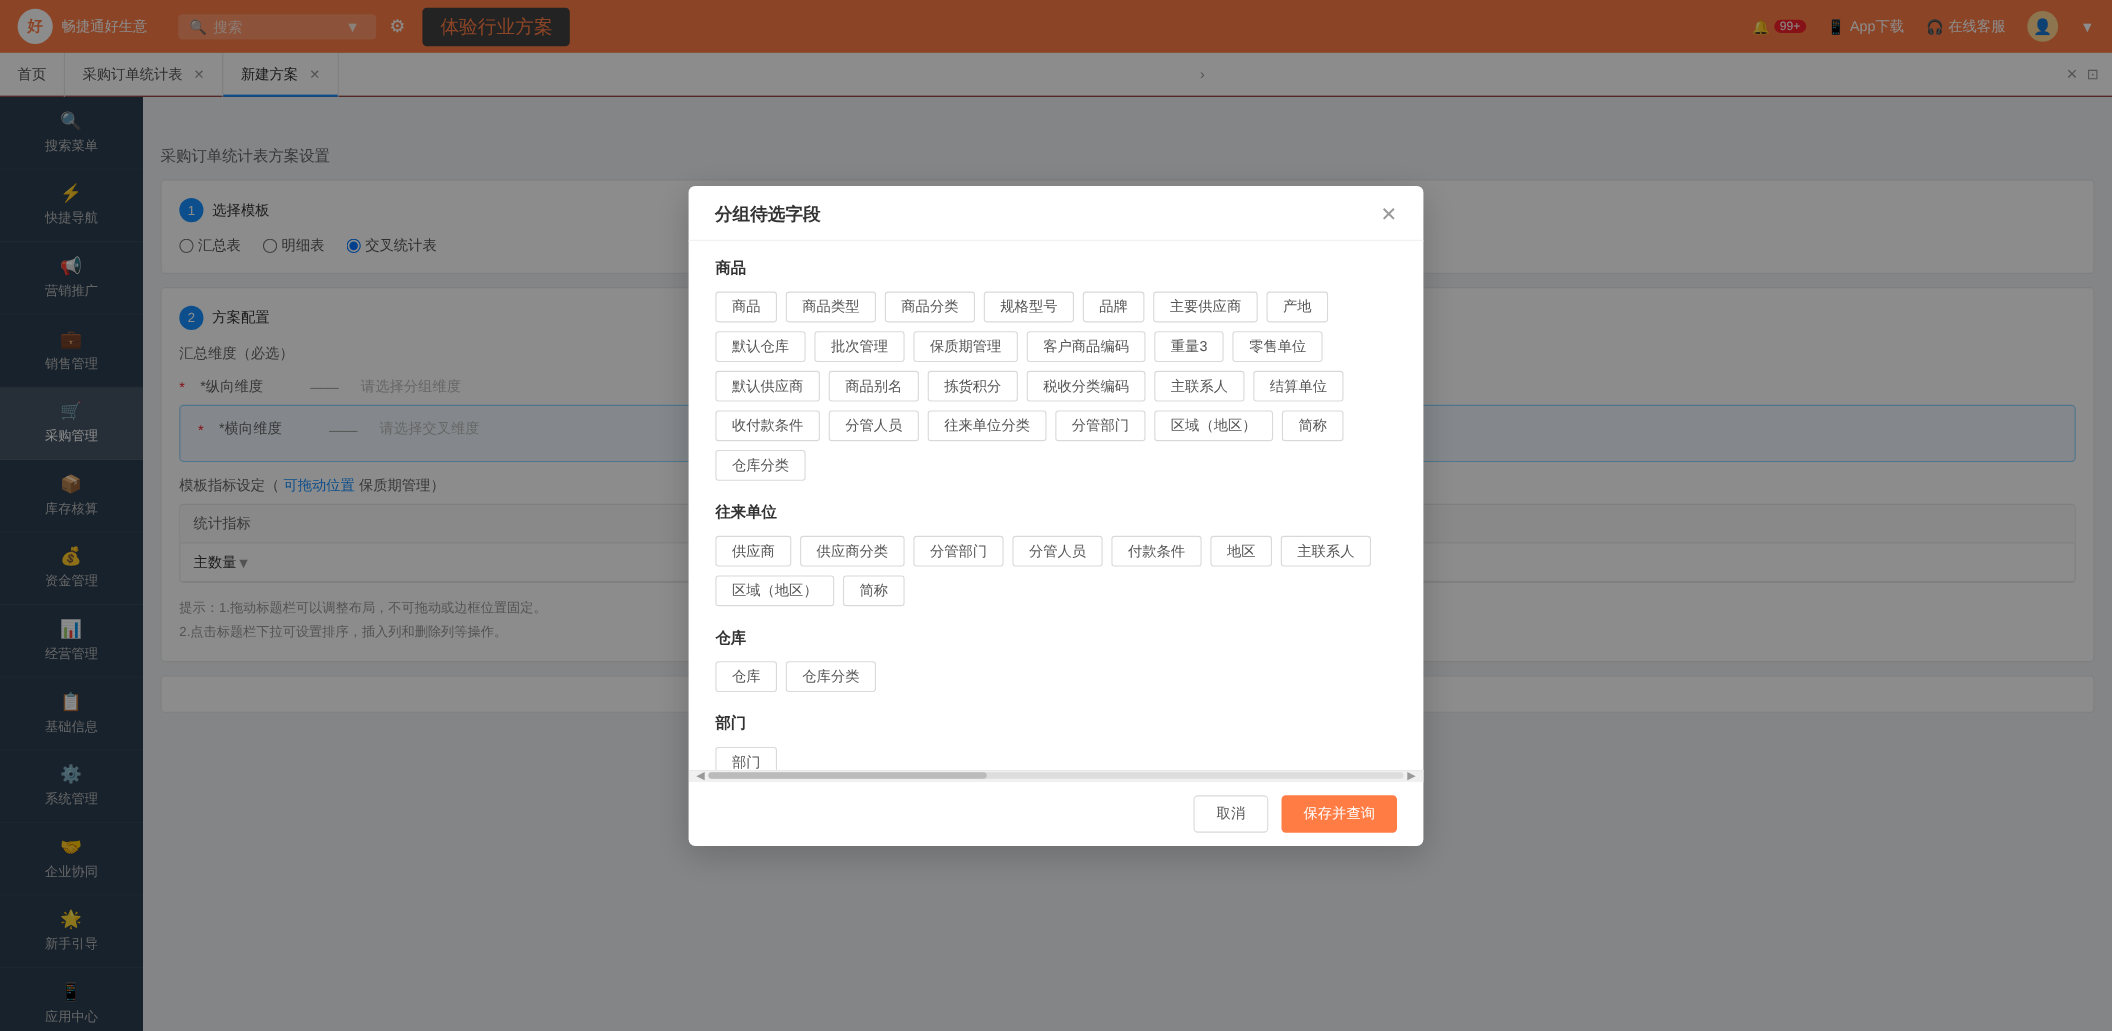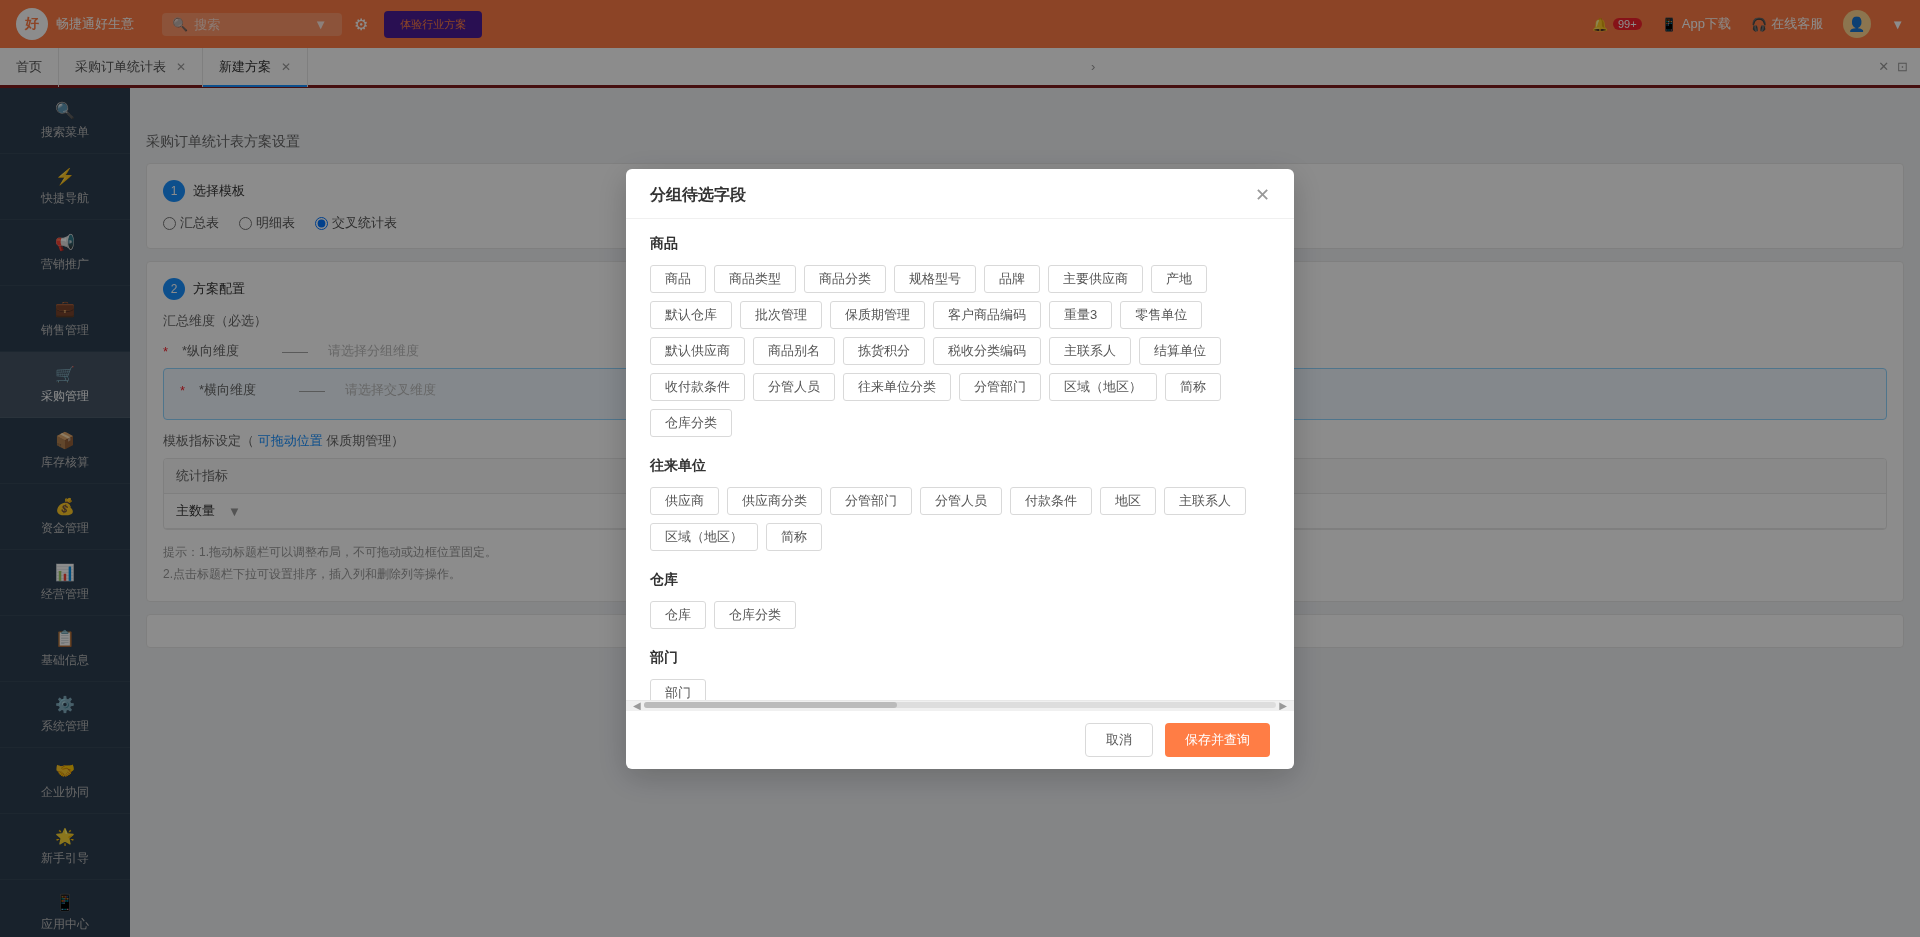--- a/index.html
+++ b/index.html
@@ -49,26 +49,26 @@
       background: transparent;
       border: none;
       outline: none;
       color: #fff;
       font-size: 13px;
       width: 120px;
     }
     .header-search input::placeholder { color: rgba(255,255,255,0.7); }
 
     .header-btn {
-      background: #4c1d95;
+      background: #404040;
       color: #ff7d45;
       border: none;
       border-radius: 4px;
       padding: 6px 16px;
-      font-size: 11px;
+      font-size: 17px;
       cursor: pointer;
       margin-left: 16px;
       font-family: inherit;
     }
 
     .header-right {
       margin-left: auto;
       display: flex;
       align-items: center;
       gap: 20px;
@@ -102,21 +102,21 @@
       font-size: 14px;
     }
 
     
     .tab-bar {
       height: 40px;
       background: #fff;
       display: flex;
       align-items: center;
       padding: 0 0 0 0;
-      border-bottom: 3px solid #7f1d1d;
+      border-bottom: 1px solid #7f1d1d;
       position: relative;
       text-align: right;
     }
     .tab-item {
       height: 40px;
       padding: 0 16px;
       display: flex;
       align-items: center;
       gap: 6px;
       cursor: pointer;
@@ -555,21 +555,21 @@
       <div style="font-size:13px; color:#666; margin-bottom:8px;">
         <span>模板指标设定（</span>
         <span style="color:#1890ff; cursor:pointer;">可拖动位置</span>
         <span>  </span>
         <span>保质期管理）</span>
       </div>
 
       <div style="border:1px solid #e8e8e8; border-radius:4px; overflow:hidden; margin-bottom:12px;">
         <div style="background:#fafafa; border-bottom:1px solid #e8e8e8; padding:8px 12px; font-size:13px; color:#666;">统计指标</div>
         <div style="display:flex; border-bottom:1px solid #e8e8e8;">
-          <div style="flex:1; padding:8px 12px; border-right:6px solid #0369a1; display:flex; align-items:center; gap:13px;">
+          <div style="flex:1; padding:8px 12px; border-right:6px solid #0369a1; display:flex; align-items:center; gap:0;">
             <span>主数量</span>
             <span style="cursor:pointer; color:#999;">▼</span>
           </div>
           <div style="flex:1; padding:8px 12px;">
             <span>金额</span>
           </div>
         </div>
       </div>
 
       <div style="font-size:12px; color:#999; line-height:1.8;">

